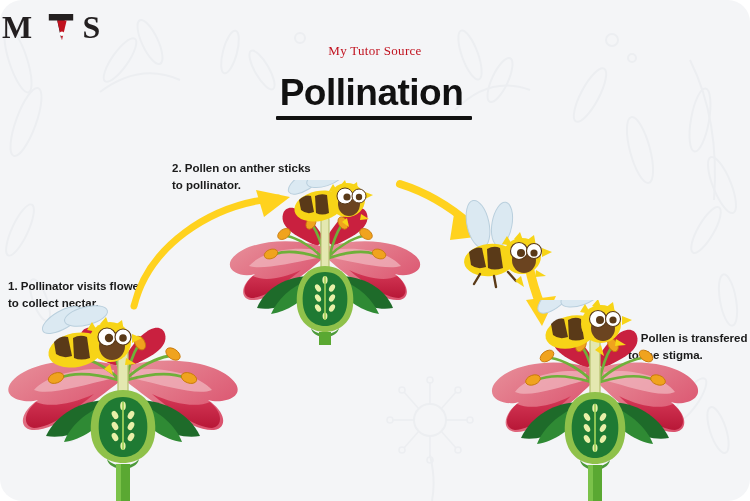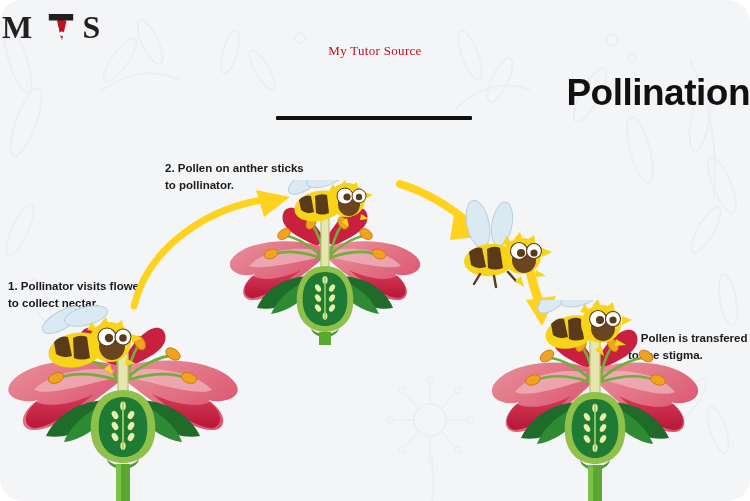--- a/index.html
+++ b/index.html
@@ -5,28 +5,28 @@
   html,body{margin:0;padding:0;background:#ffffff;}
   body{width:750px;height:501px;overflow:hidden;
        font-family:"Liberation Sans", sans-serif;}
   #card{position:relative;width:750px;height:501px;
         background:#f4f5f7;border-radius:22px;overflow:hidden;}
   #watermarks{position:absolute;inset:0;pointer-events:none;}
   #logo{position:absolute;left:0;right:0;top:10px;text-align:center;}
   #logo .mts{display:block;height:36px;}
   #logo .tagline{display:block;font-family:"Liberation Serif",serif;
         color:#c1121f;font-size:13px;letter-spacing:.3px;margin-top:-3px;}
-  #title{position:absolute;left:0;right:0;top:72px;text-align:right;
+  #title{position:absolute;left:0;right:7px;top:72px;text-align:center;
         font-size:37px;font-weight:bold;color:#111111;letter-spacing:-0.5px;}
   #title-rule{position:absolute;left:276px;top:116px;width:196px;height:4px;
         background:#111111;border-radius:1px;}
   .caption{position:absolute;font-size:11.5px;font-weight:bold;color:#1a1a1a;
         line-height:1.45;white-space:pre-line;}
   #cap1{left:8px;top:278px;}
-  #cap2{left:165px;top:160px;}
+  #cap2{left:172px;top:160px;}
   #cap3{left:543px;top:232px;}
   #cap4{left:628px;top:330px;}
   .art{position:absolute;}
   #flower1{left:-2px;top:300px;width:250px;height:205px;}
   #flower2{left:225px;top:180px;width:200px;height:165px;}
   #flower3{left:485px;top:300px;width:220px;height:205px;}
   #bee-fly{left:452px;top:198px;width:105px;height:95px;}
   #arrow1{left:128px;top:188px;width:185px;height:125px;}
   #arrow2{left:392px;top:172px;width:125px;height:85px;}
   #arrow3{left:498px;top:262px;width:100px;height:75px;}

